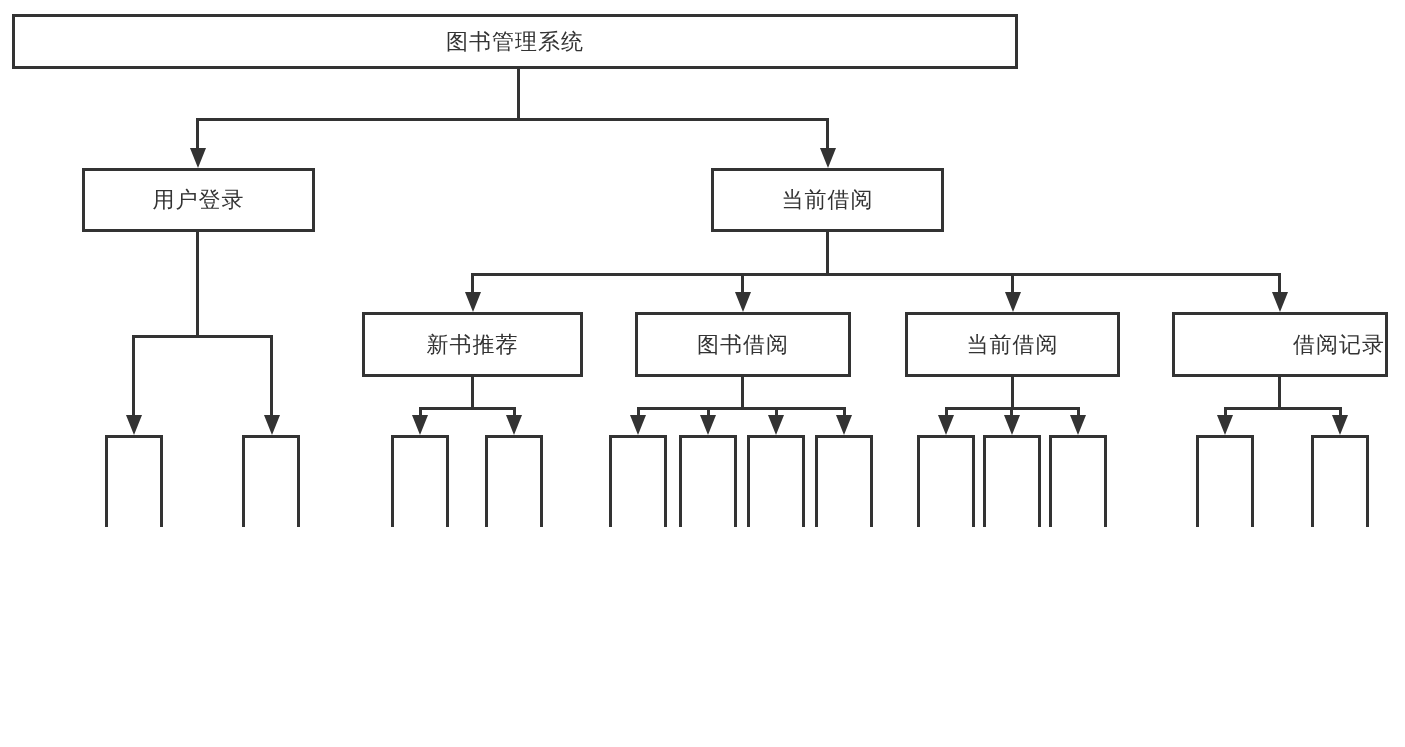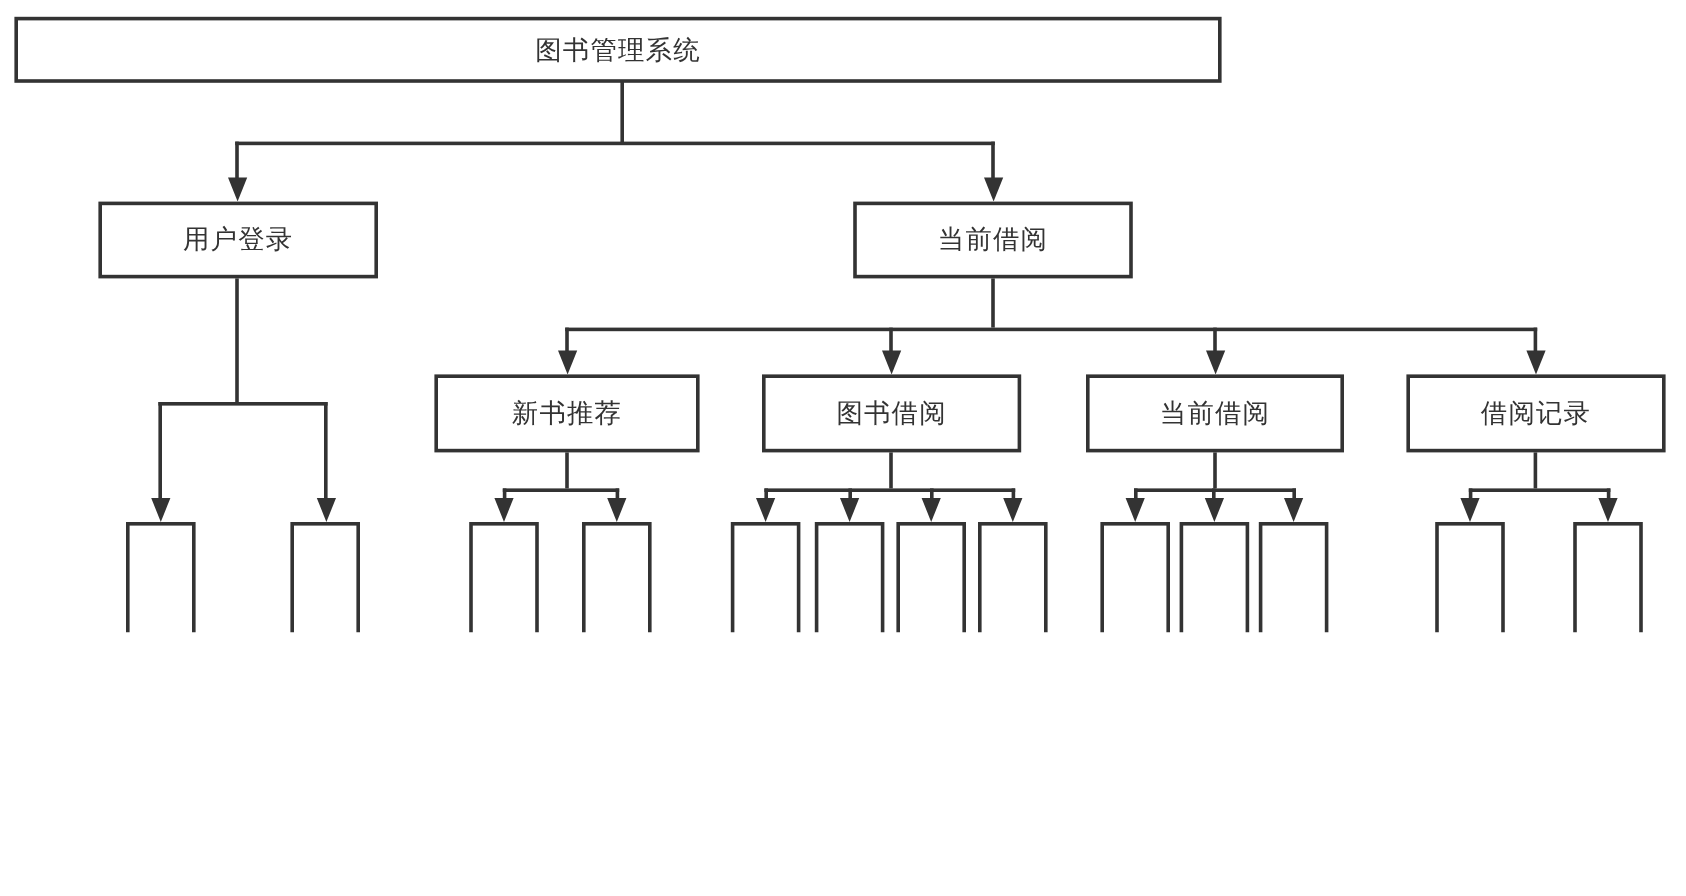--- a/index.html
+++ b/index.html
@@ -82,21 +82,21 @@
 
   <div class="hbox" style="left:362px;top:312px;width:221px;height:65px;">
     <span>新书推荐</span>
   </div>
   <div class="hbox" style="left:905px;top:312px;width:215px;height:65px;">
     <span>当前借阅</span>
   </div>
   <div class="hbox" style="left:635px;top:312px;width:216px;height:65px;">
     <span>图书借阅</span>
   </div>
-  <div class="hbox" style="left:1172px;top:312px;width:216px;height:65px;">
+  <div class="hbox" style="left:1172px;top:312px;width:216px;height:65px;justify-content:flex-end;">
     <span>借阅记录</span>
   </div>
 
   <div class="vline" style="left:471px;top:377px;height:30px;"></div>
   <div class="hline" style="left:419px;top:407px;width:97px;"></div>
   <div class="vline" style="left:419px;top:407px;height:10px;"></div>
   <div class="arrow" style="left:412px;top:415px;"></div>
   <div class="vline" style="left:513px;top:407px;height:10px;"></div>
   <div class="arrow" style="left:506px;top:415px;"></div>
 

